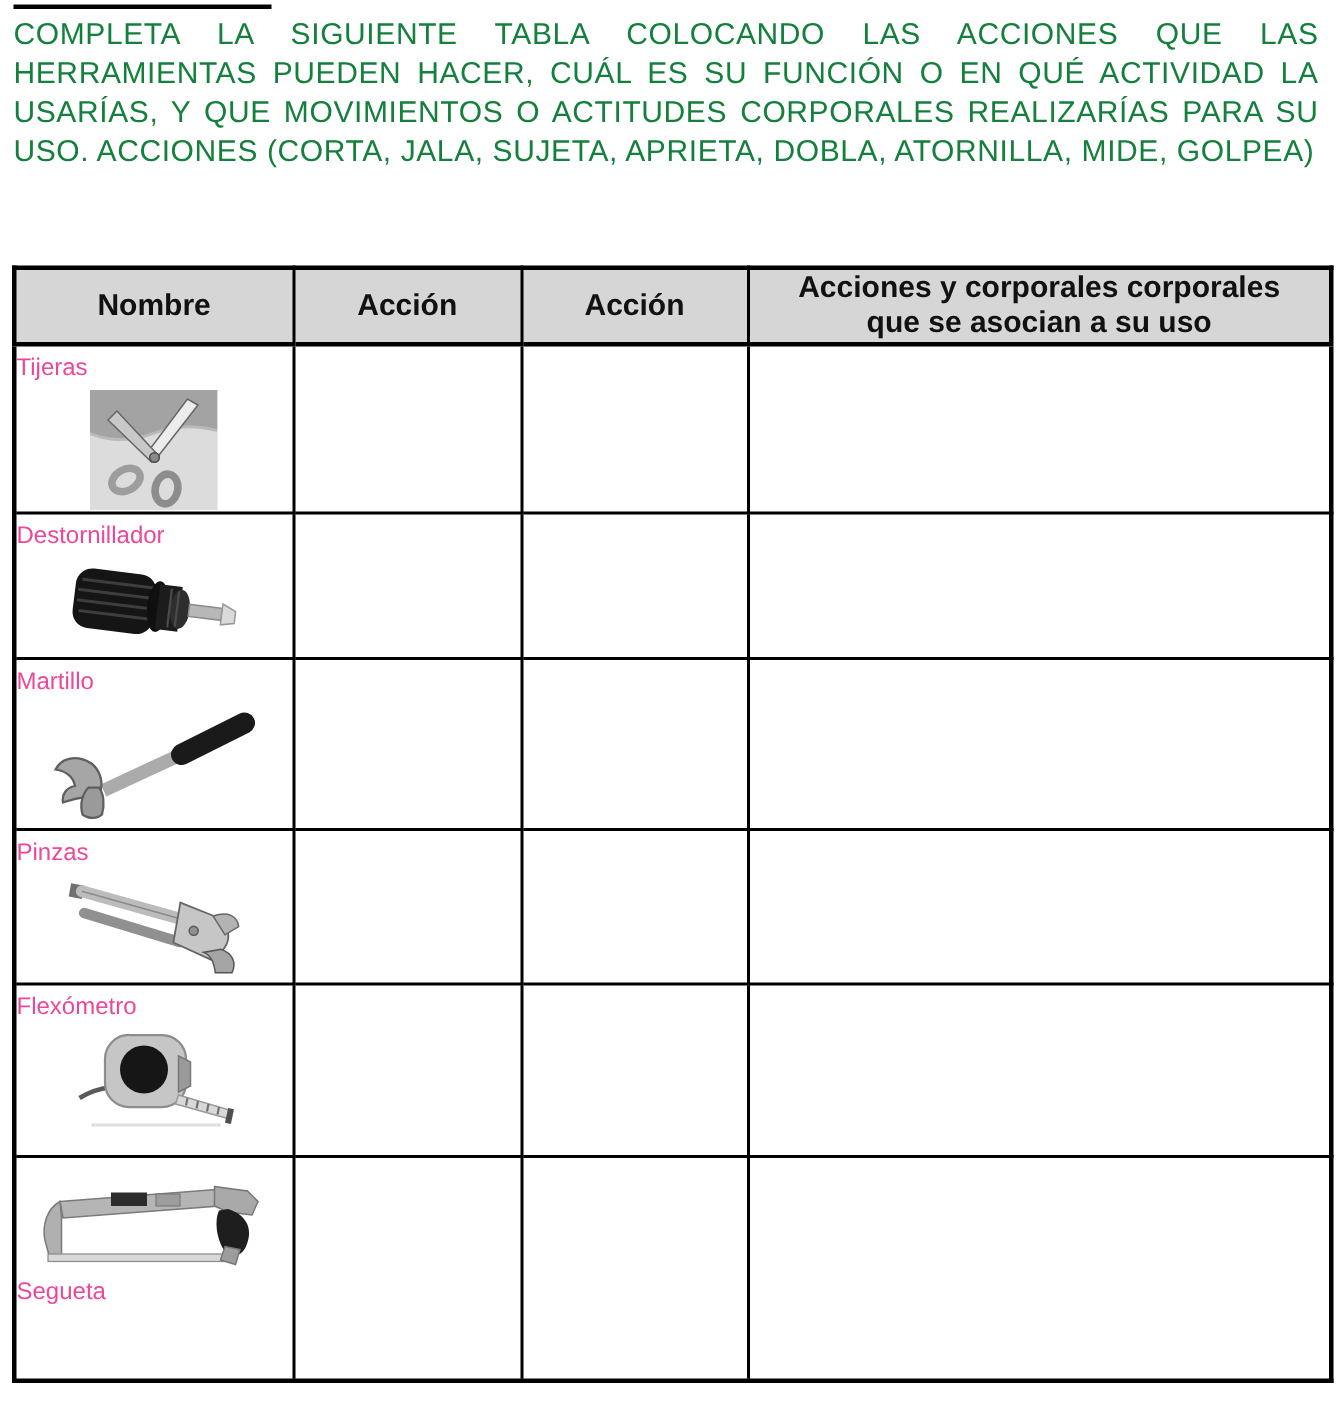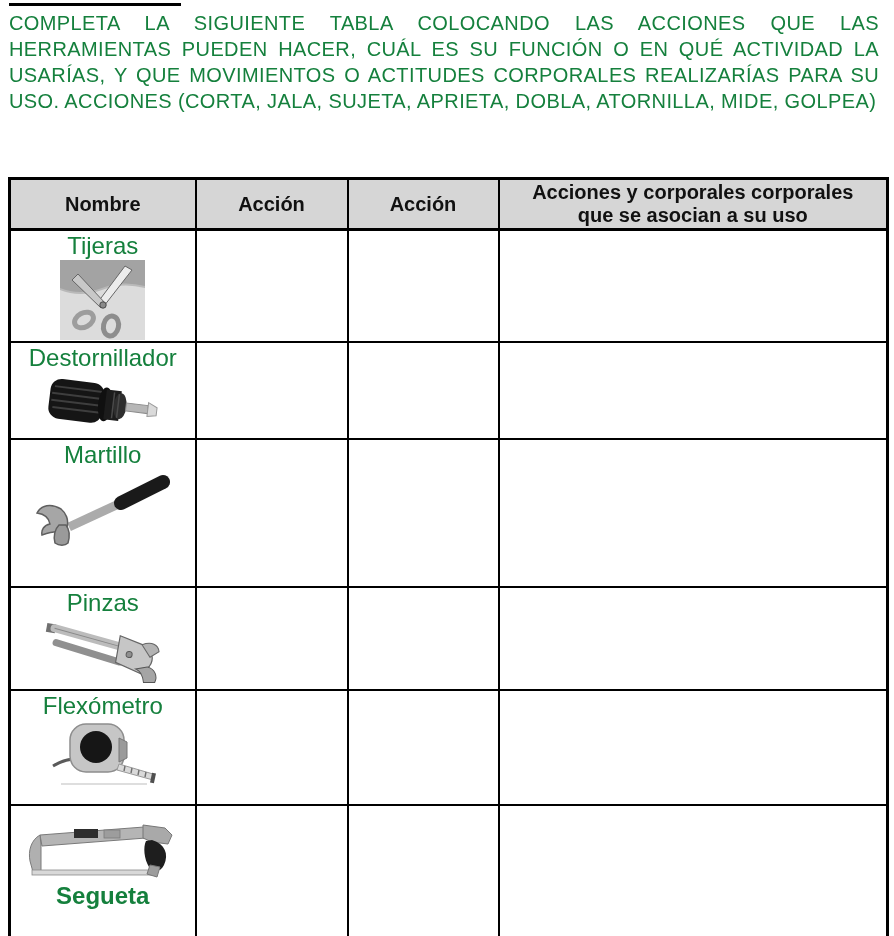--- a/index.html
+++ b/index.html
@@ -48,33 +48,33 @@
     text-align: center;
     font-weight: bold;
     font-size: 20px;
     line-height: 23px;
     border-bottom: 3px solid #000;
   }
   thead th .wrap { display: inline-block; max-width: 345px; }
 
   tr.row-1 td { height: 112px; }
   tr.row-2 td { height: 86px; }
-  tr.row-3 td { height: 148px; }
+  tr.row-3 td { height: 114px; }
   tr.row-4 td { height: 96px; }
   tr.row-5 td { height: 115px; }
   tr.row-6 td { height: 150px; }
 
   .tool-name {
-    text-align: center;
-    font-size: 24px;
+    text-align: left;
+    font-size: 16px;
     line-height: 24px;
     padding-top: 3px;
-    color: #15803d;
-  }
-  .tool-name.below { padding-top: 2px; font-weight: bold; }
+    color: #ec4899;
+  }
+  .tool-name.below { padding-top: 2px; }
   .tool-img { display: block; margin: 2px auto 0 auto; }
   .tool-img.top { margin-top: 8px; }
 </style>
 </head>
 <body>
 
 <div class="page">
 
   <div class="top-rule"></div>
 

